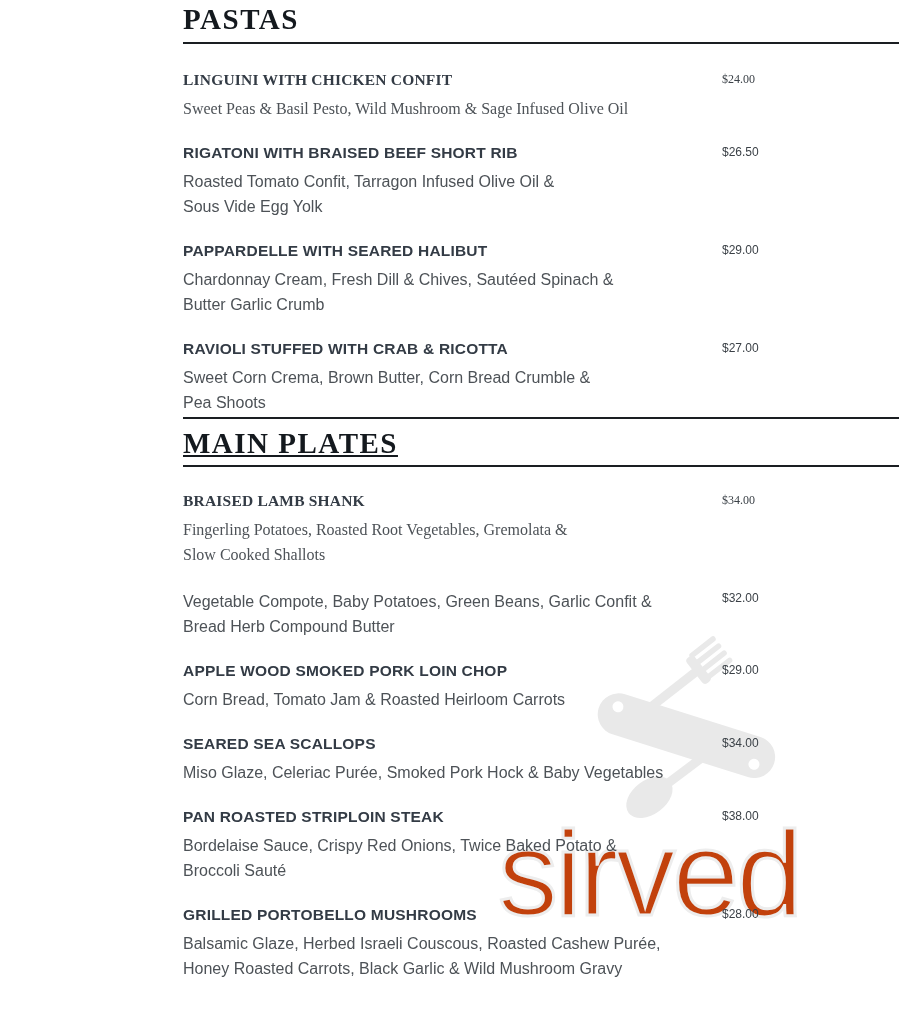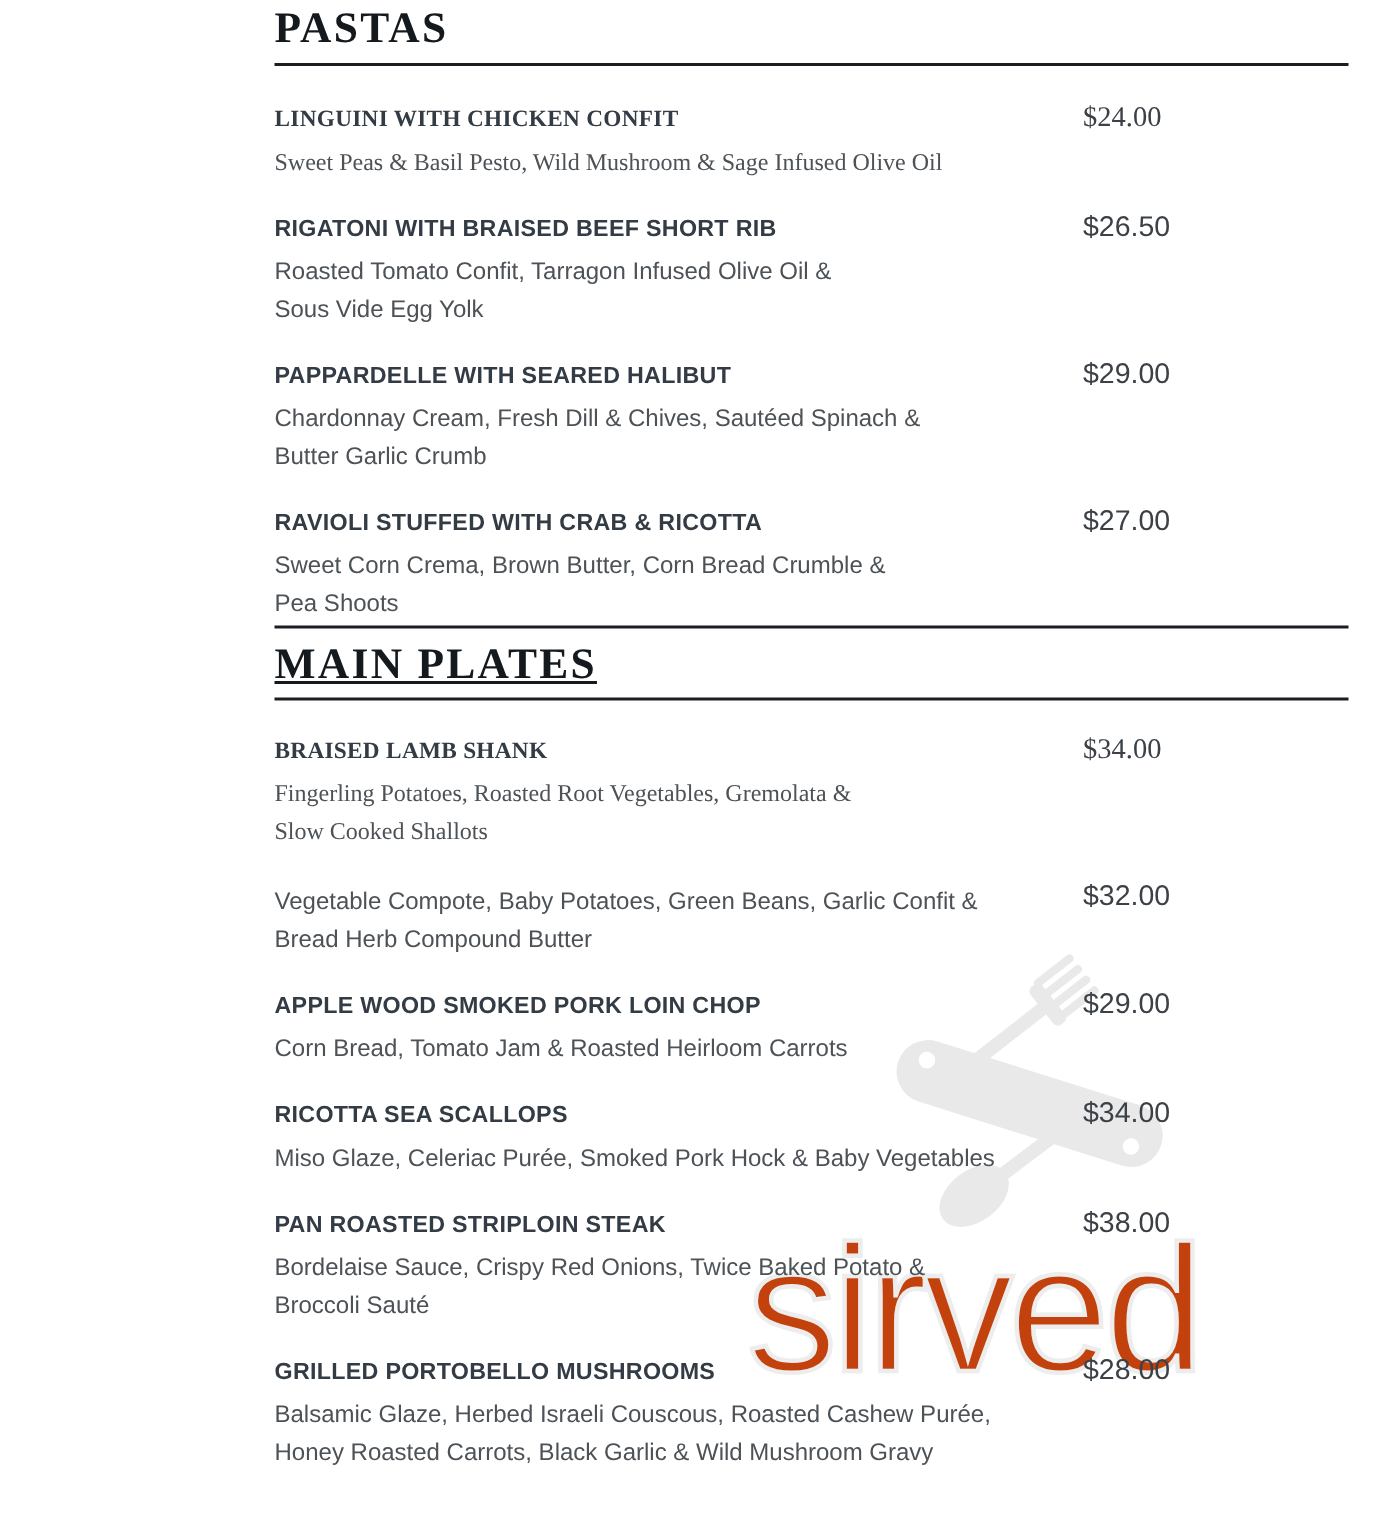--- a/index.html
+++ b/index.html
@@ -48,21 +48,21 @@
     letter-spacing: 0.2px;
     color: #333b45;
   }
   .item-desc {
     margin-top: 7px;
     font-size: 16px; line-height: 25px;
     color: #4d5257;
   }
   .item-price {
     position: absolute; left: 539px; top: -2px;
-    font-size: 19px; line-height: 22px;
+    font-size: 12px; line-height: 22px;
     color: #3b4147;
     white-space: nowrap;
   }
 </style>
 </head>
 <body>
 
 <div class="watermark">
   <svg class="wm-logo" width="232" height="215" viewBox="0 0 232 215" xmlns="http://www.w3.org/2000/svg">
     <g fill="#e9e9e9">
@@ -165,21 +165,21 @@
 
       <div class="item">
         <div class="item-name">APPLE WOOD SMOKED PORK LOIN CHOP</div>
         <div class="item-price">$29.00</div>
         <div class="item-desc">
           <div>Corn Bread, Tomato Jam &amp; Roasted Heirloom Carrots</div>
         </div>
       </div>
 
       <div class="item">
-        <div class="item-name">RICOTTA SEA SCALLOPS</div>
+        <div class="item-name">SEARED SEA SCALLOPS</div>
         <div class="item-price">$34.00</div>
         <div class="item-desc">
           <div>Miso Glaze, Celeriac Purée, Smoked Pork Hock &amp; Baby Vegetables</div>
         </div>
       </div>
 
       <div class="item">
         <div class="item-name">PAN ROASTED STRIPLOIN STEAK</div>
         <div class="item-price">$38.00</div>
         <div class="item-desc">

